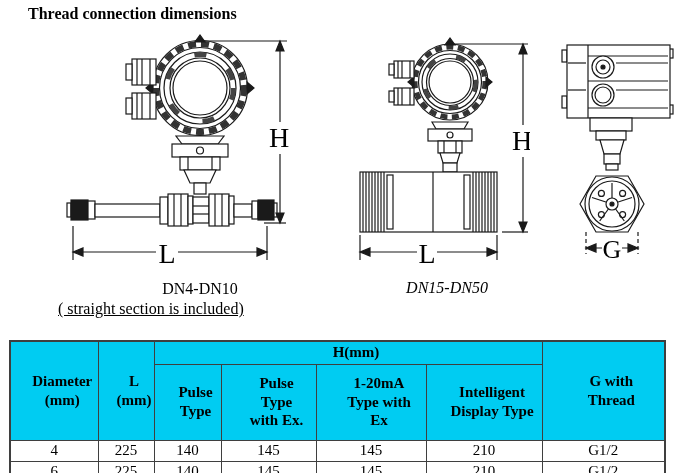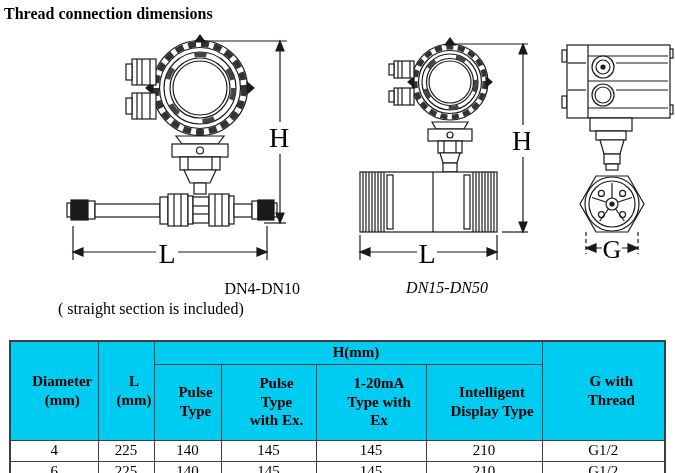--- a/index.html
+++ b/index.html
@@ -1,21 +1,21 @@
 <!DOCTYPE html>
 <html style="--header-bg: #00ccf2; --grid: #3f3f3f;"><head>
 <meta charset="utf-8">
 <style>
   :root { --header-bg:#00ccf2; --grid:#3f3f3f; }
   html,body { margin:0; padding:0; background:#ffffff; }
   .page {
     position:relative; width:675px; height:473px; background:#ffffff;
     font-family:"Liberation Serif", serif; color:#000; overflow:hidden;
   }
-  .title { position:absolute; left:4px; top:5px; font-size:16px; font-weight:bold; }
+  .title { position:absolute; left:28px; top:5px; font-size:16px; font-weight:bold; }
   .caption { position:absolute; font-size:16px; }
   .caption-center { text-align:center; }
   .diagram { position:absolute; }
   svg text { font-family:"Liberation Serif", serif; fill:#000; stroke:none; }
 
   table.spec {
     position:absolute; left:9px; top:340px; width:655px;
     border-collapse:collapse; table-layout:fixed;
     border:2px solid var(--grid);
   }
@@ -244,22 +244,22 @@
       <line x1="46" y1="202" x2="46" y2="224" stroke-dasharray="4 3"></line>
       <line x1="98" y1="202" x2="98" y2="224" stroke-dasharray="4 3"></line>
       <line x1="46" y1="218" x2="98" y2="218"></line>
       <polygon points="46,218 56,214 56,222" fill="#1a1a1a"></polygon>
       <polygon points="98,218 88,214 88,222" fill="#1a1a1a"></polygon>
       <rect x="62" y="204" width="20" height="28" stroke="none"></rect>
       <text x="72" y="228" font-size="26" text-anchor="middle">G</text>
     </g>
   </svg>
 
-  <div class="caption caption-center" style="left:100px; top:280px; width:200px;text-align:right;">DN4-DN10</div>
-  <div class="caption" style="left:58px; top:300px;">( straight section is included)</div>
+  <div class="caption caption-center" style="left:100px; top:280px; width:200px;">DN4-DN10</div>
+  <div class="caption" style="left:58px; top:300px;text-decoration:underline;">( straight section is included)</div>
   <div class="caption caption-center" style="left:347px; top:279px; width:200px;font-style:italic;">DN15-DN50</div>
 
   <table class="spec">
     <colgroup>
       <col style="width:88px">
         <col style="width:56px">
         <col style="width:67px">
       <col style="width:95px">
         <col style="width:110px">
         <col style="width:116px">

